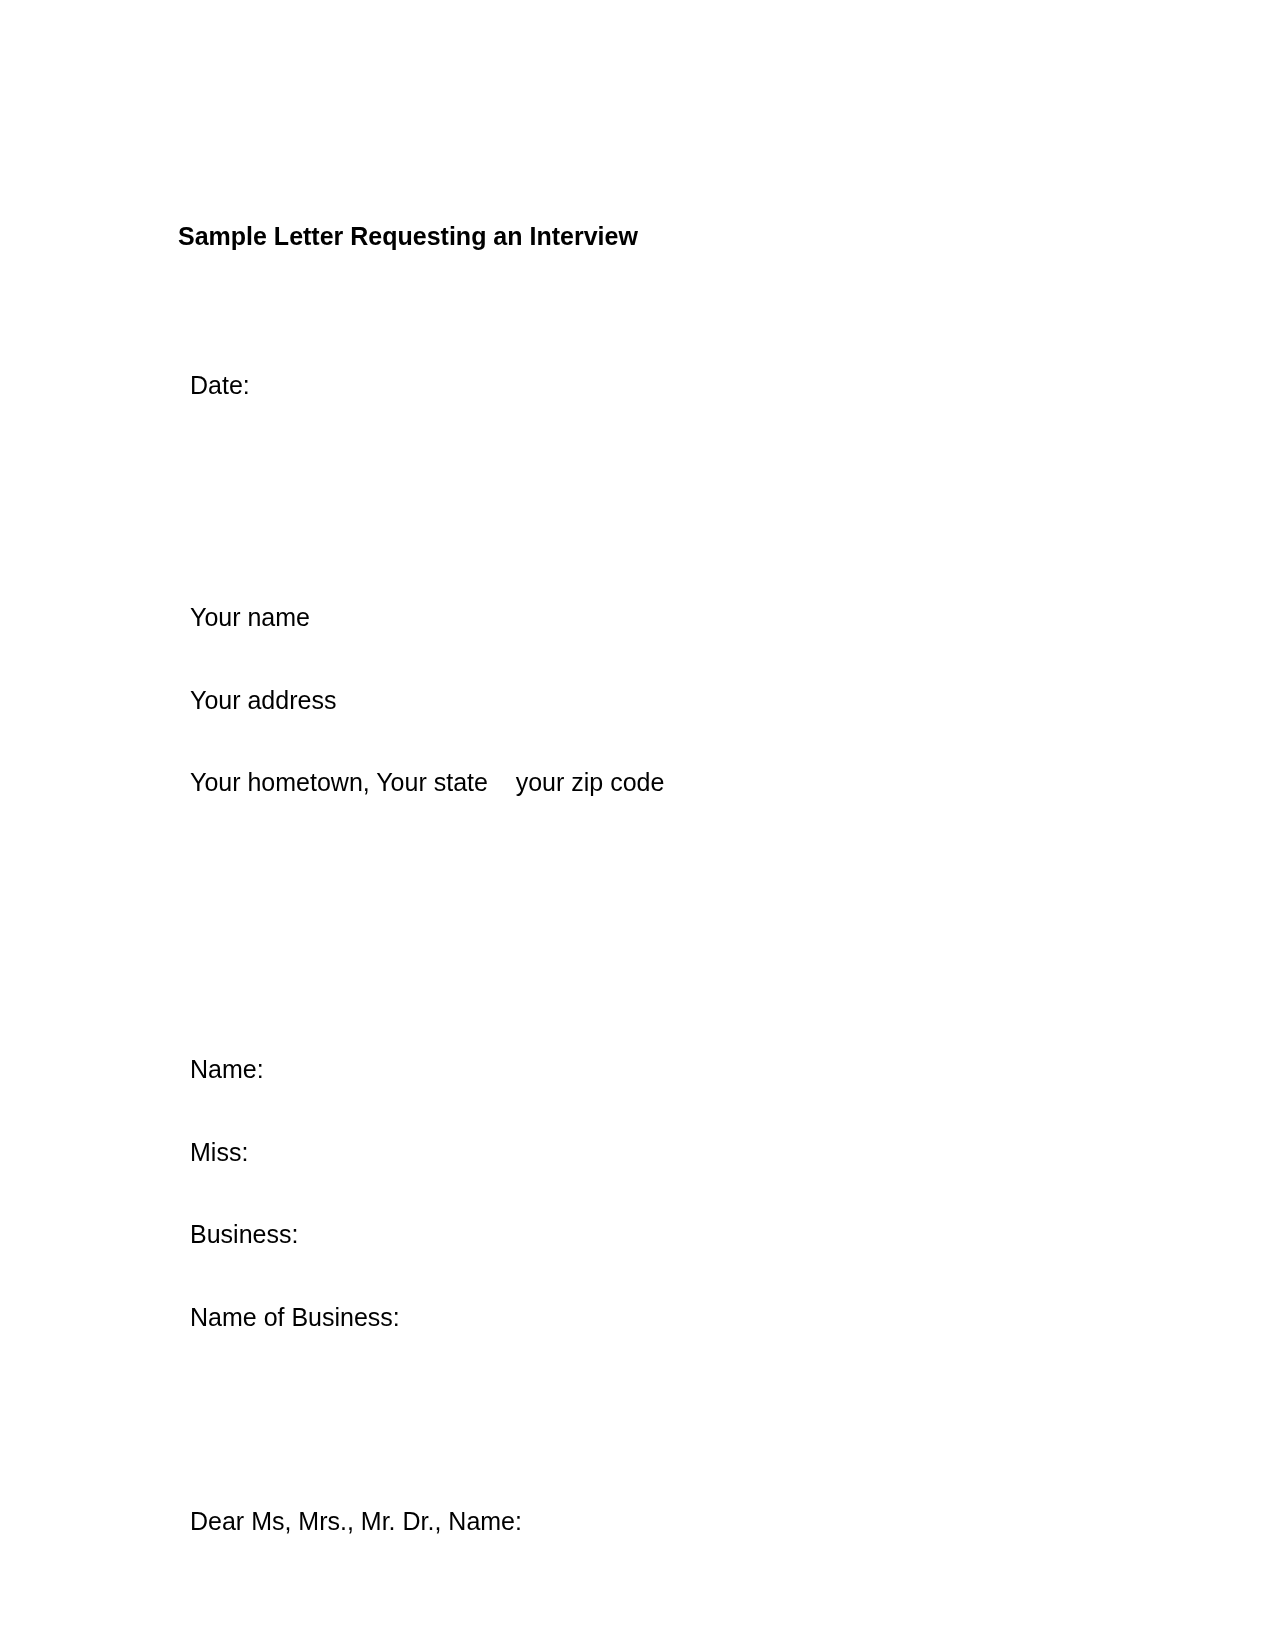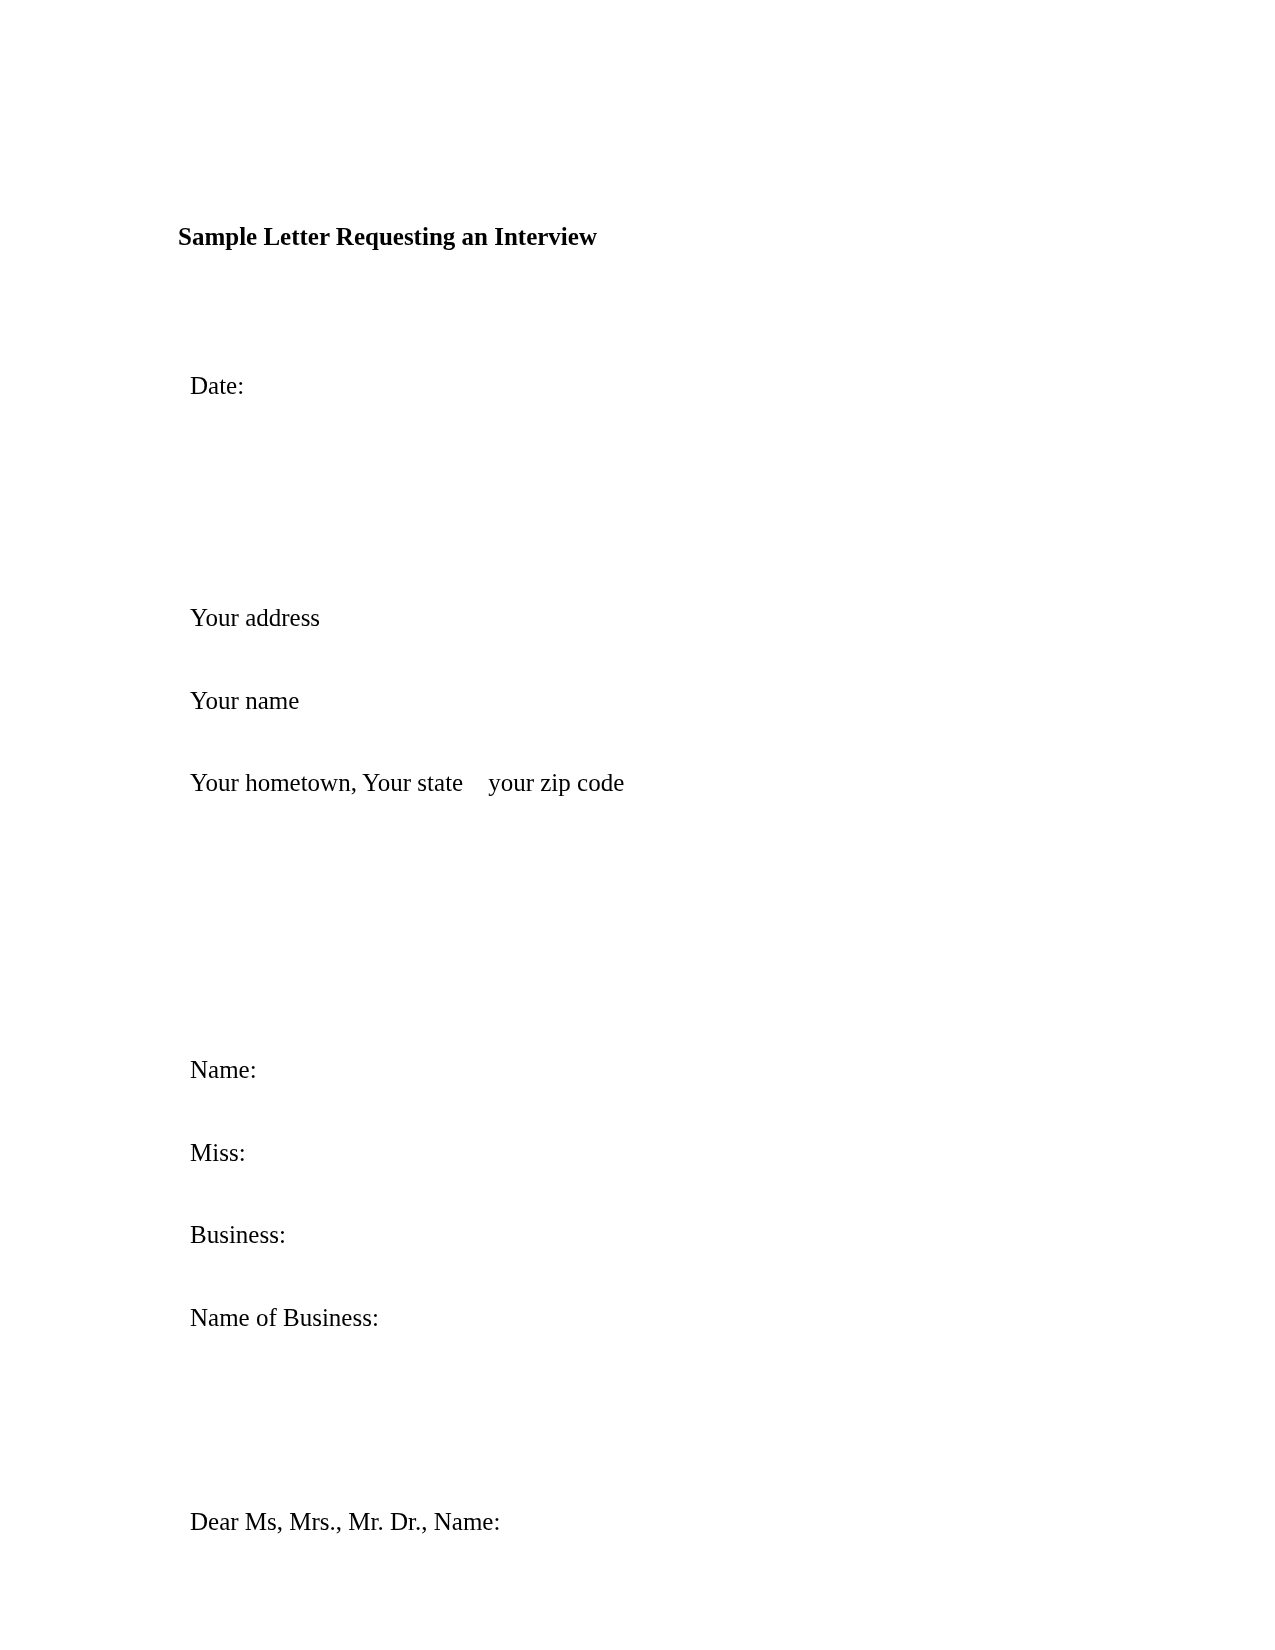--- a/index.html
+++ b/index.html
@@ -6,21 +6,21 @@
     margin: 0;
     padding: 0;
     background: #ffffff;
   }
   .page {
     position: relative;
     width: 1275px;
     height: 1650px;
     background: #ffffff;
     color: #000000;
-    font-family: Liberation Serif, serif;
+    font-family: Liberation Sans, sans-serif;
     overflow: hidden;
   }
   .letter {
     position: absolute;
     left: 178px;
     top: 140px;
     width: 880px;
     font-size: 25px;
     line-height: 27.5px;
     white-space: pre-wrap; 
@@ -39,22 +39,22 @@
 <body>
 
 <div class="page">
   <div class="letter">
 
     <h1 class="title">Sample Letter Requesting an Interview</h1>
 
     <div class="block mb2">Date:</div>
 
     <div class="block mb2">
+      <div class="line">Your name</div>
       <div class="line">Your address</div>
-      <div class="line">Your name</div>
       <div class="line">Your hometown, Your state    your zip code</div>
     </div>
 
     <div class="block mb1">
       <div class="line">Name:</div>
       <div class="line">Miss:</div>
       <div class="line">Business:</div>
       <div class="line">Name of Business:</div>
     </div>
 

